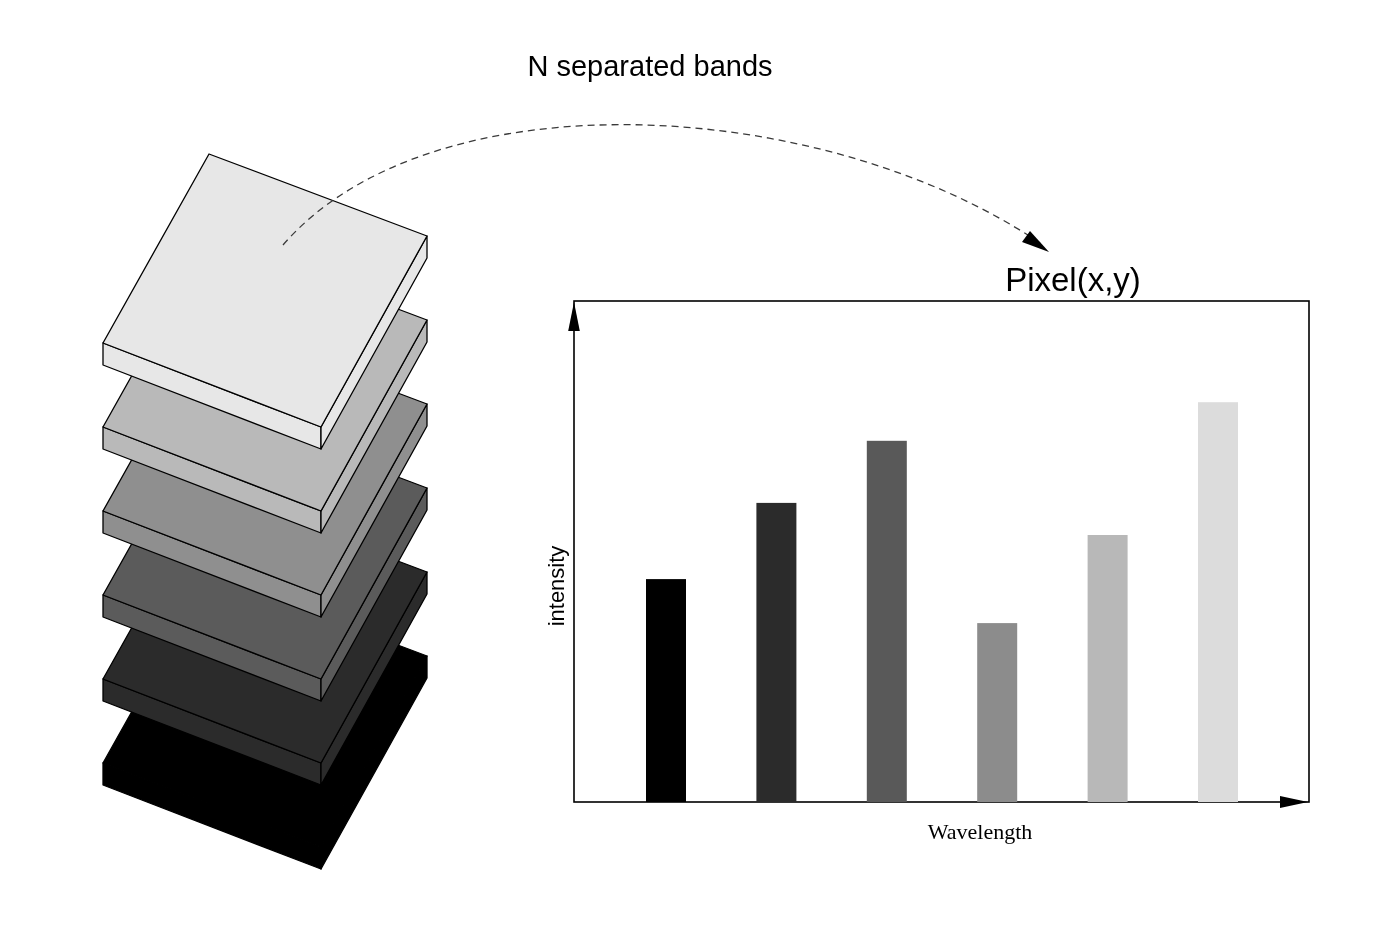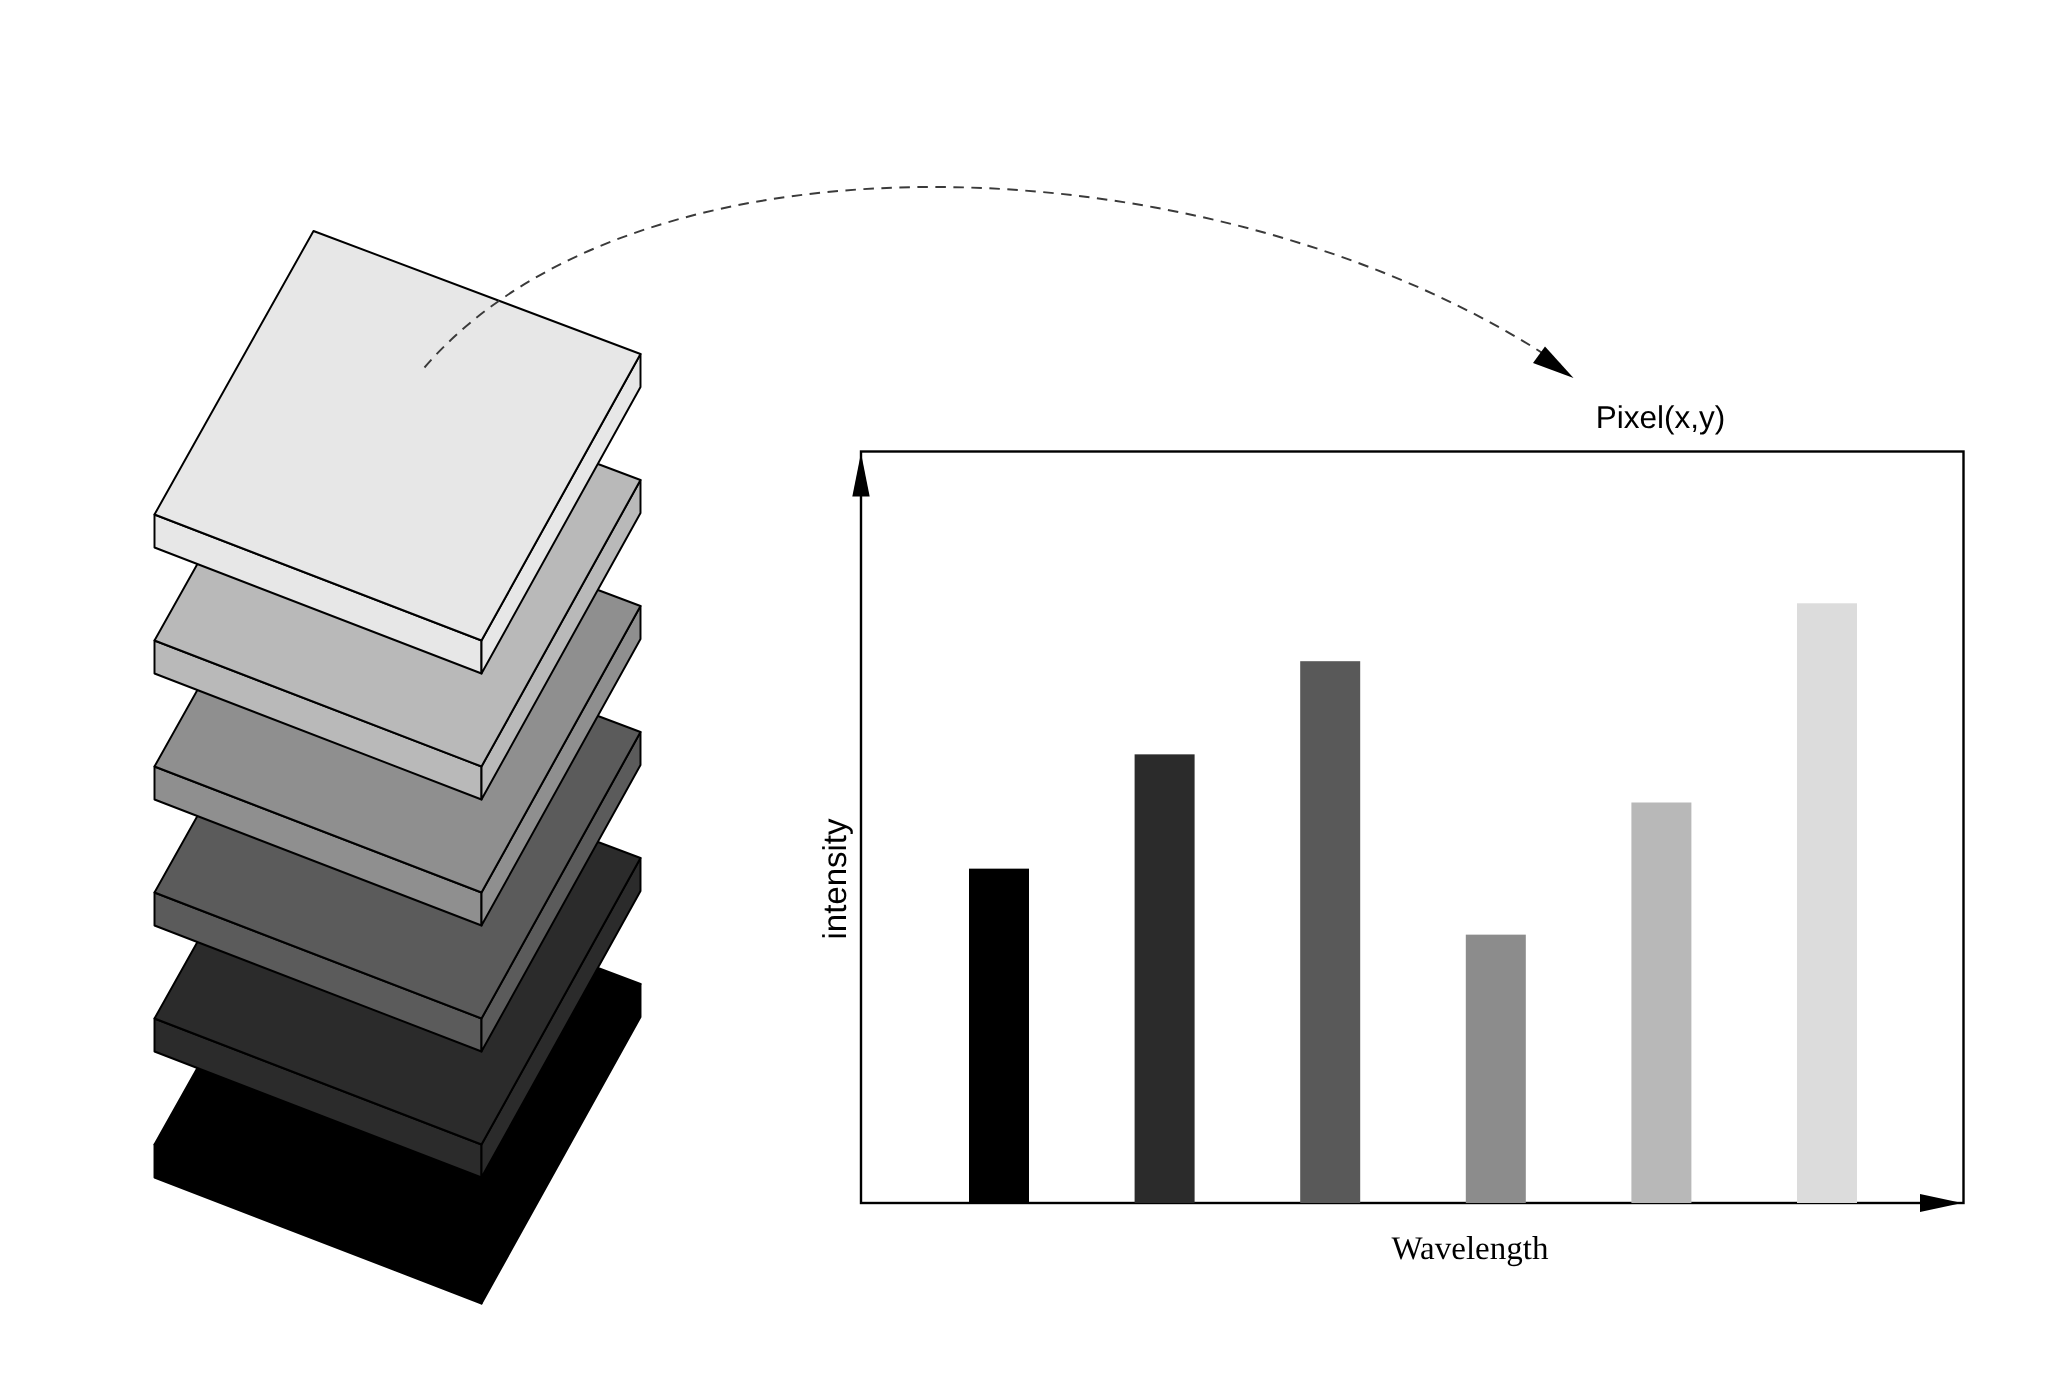--- a/index.html
+++ b/index.html
@@ -24,23 +24,22 @@
     position: absolute;
     color: #000000;
     white-space: nowrap;
     line-height: 1;
   }
   .title-label {
     font-size: 29px;
     transform: translate(-50%, 0);
   }
   .pixel-label {
-    font-size: 21px;
+    font-size: 33px;
     transform: translate(-50%, -50%);
-    margin-left: 34px;
   }
   .xaxis-label {
     font-size: 22px;
     transform: translate(-50%, -50%);
     font-family: Liberation Serif, serif;
   }
   .yaxis-label {
     font-size: 22px;
     transform: translate(-50%, -50%) rotate(-90deg);
   }
@@ -97,20 +96,21 @@
     <g id="bars">
         <rect x="646.0" y="579.1" width="40" height="222.9" fill="#000000"></rect>
         <rect x="756.4" y="502.9" width="40" height="299.1" fill="#2b2b2b"></rect>
         <rect x="866.8" y="440.8" width="40" height="361.2" fill="#595959"></rect>
         <rect x="977.2" y="623.1" width="40" height="178.9" fill="#8c8c8c"></rect>
         <rect x="1087.6" y="535.0" width="40" height="267.0" fill="#b8b8b8"></rect>
         <rect x="1198.0" y="402.2" width="40" height="399.8" fill="#dcdcdc"></rect>
       </g>
   </svg>
 
+  <div class="label title-label" style="left:650px; top:52px;">N separated bands</div>
 
   <div class="label pixel-label" style="left:1073px; top:279px;">Pixel(x,y)</div>
 
   <div class="label yaxis-label" style="left:557px; top:586px;">intensity</div>
 
   <div class="label xaxis-label" style="left:980px; top:832px;">Wavelength</div>
 
 </div>
 
 </body></html>

